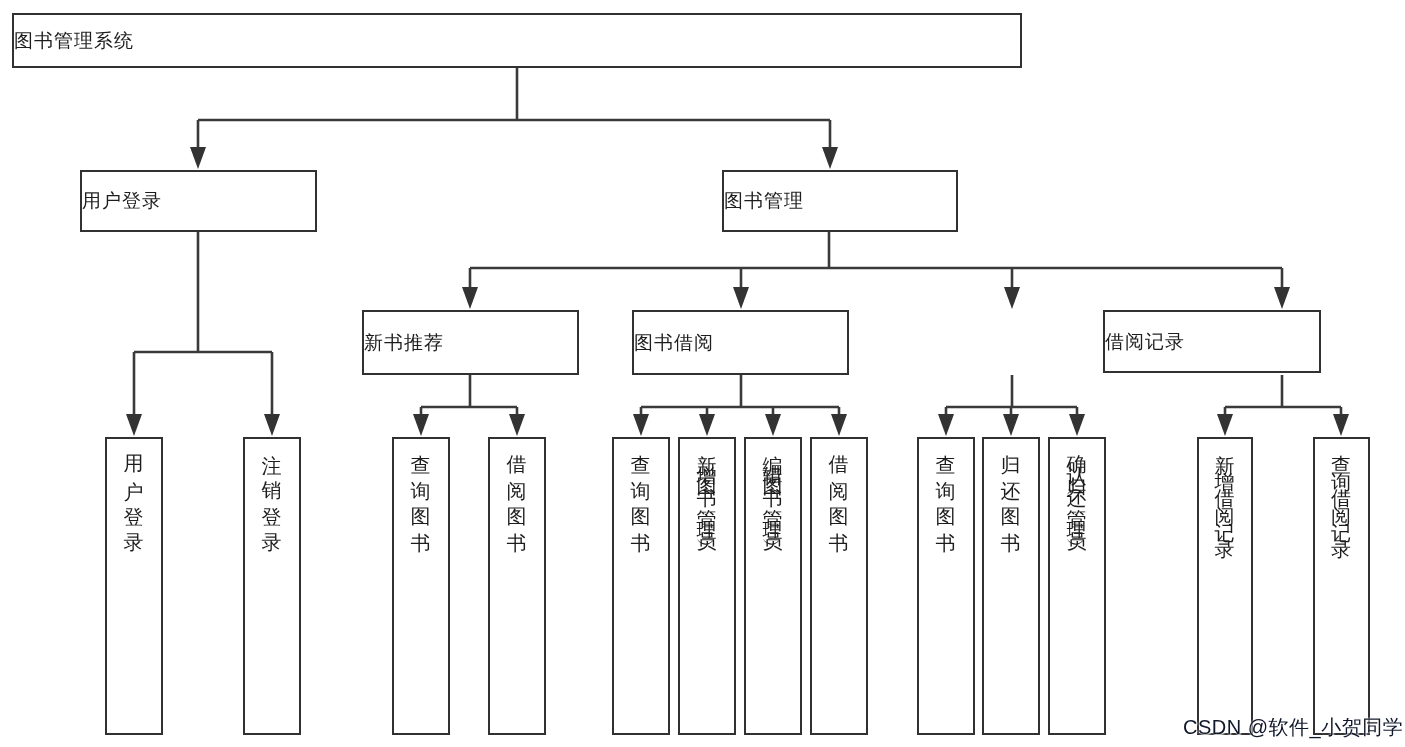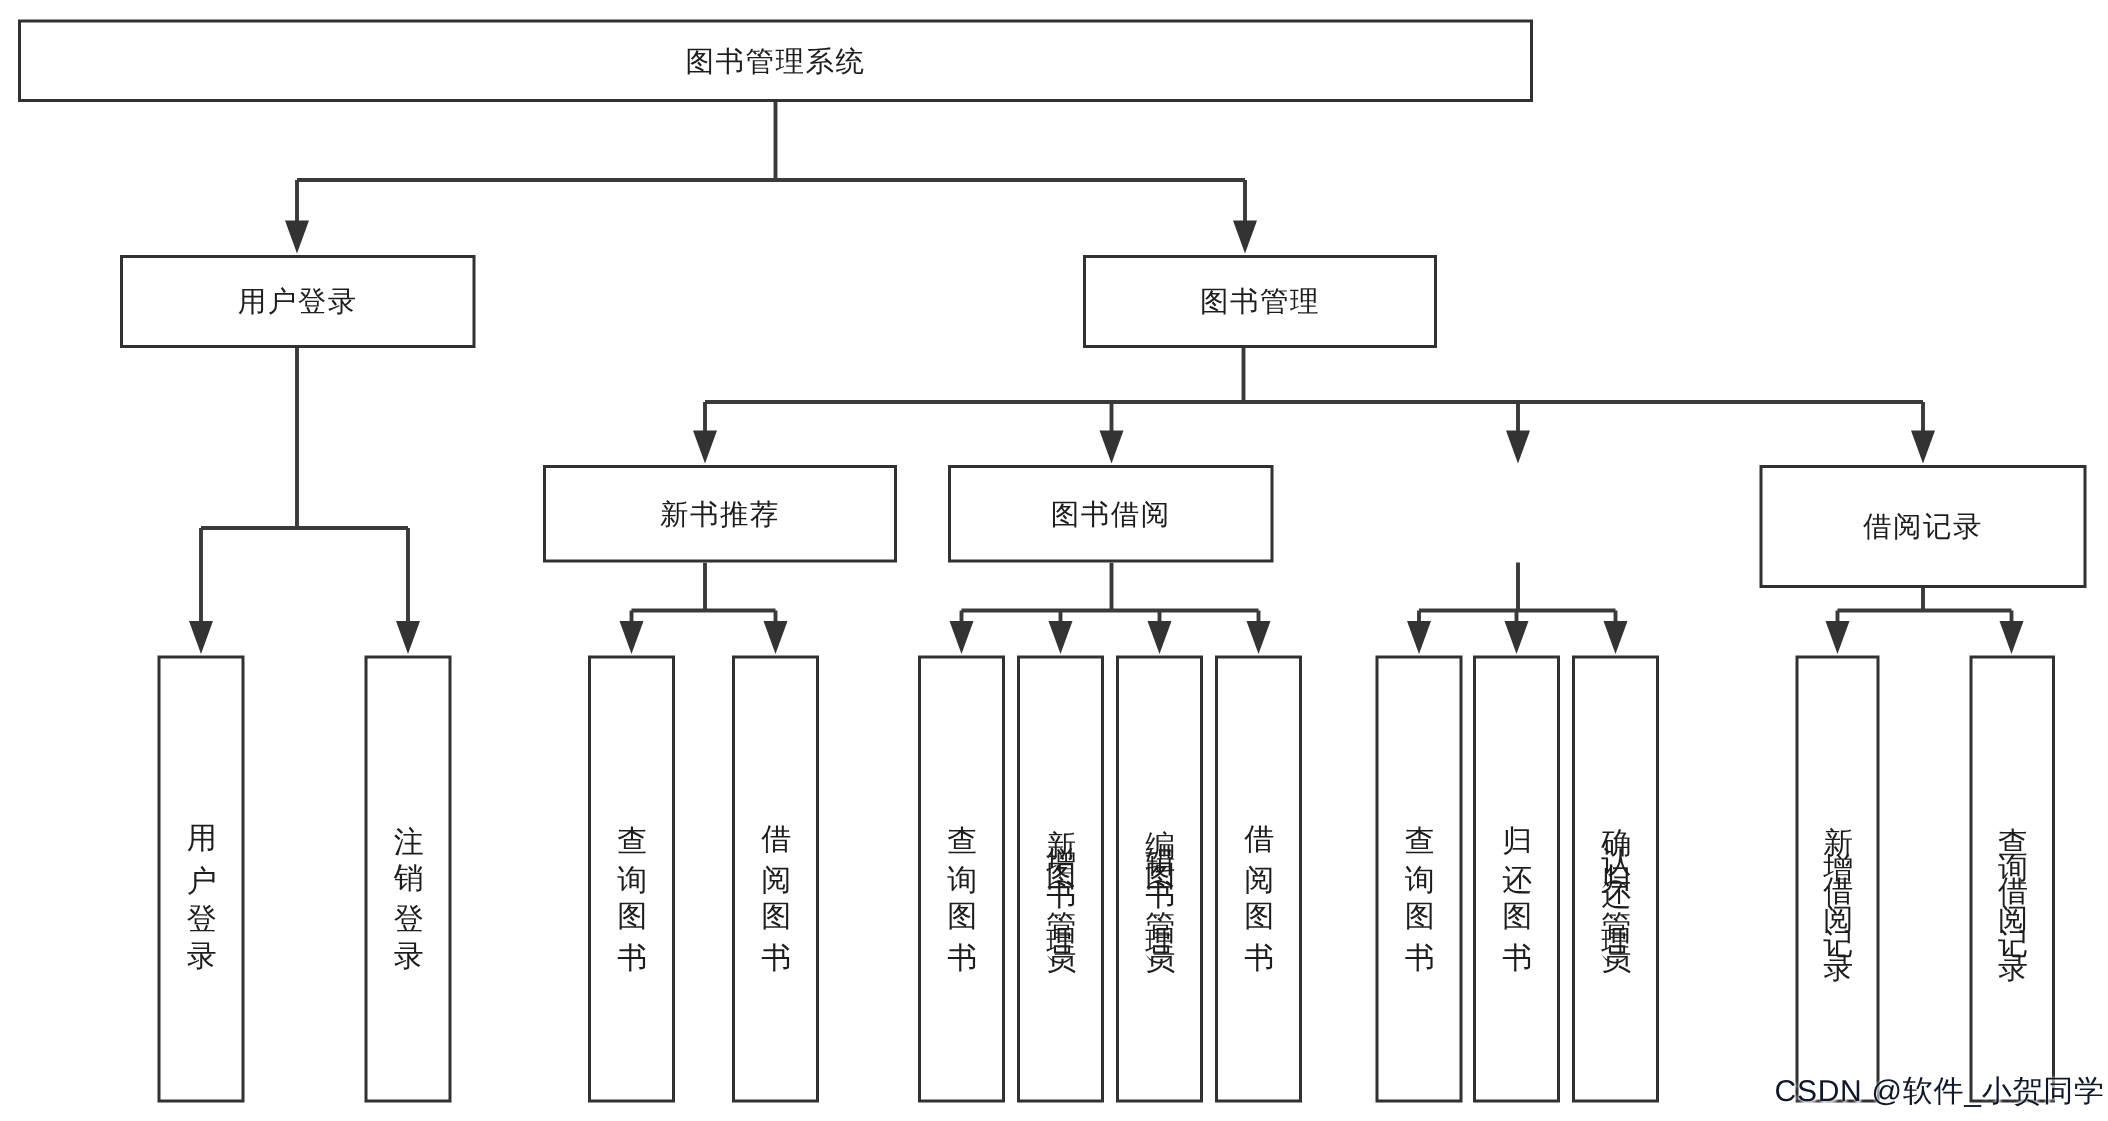--- a/index.html
+++ b/index.html
@@ -11,21 +11,20 @@
     font-family:"Liberation Sans", sans-serif;
   }
   .wires{position:absolute;left:0;top:0;z-index:1;}
   .node{
     position:absolute;
     box-sizing:border-box;
     background:#ffffff;
     border:2.5px solid #313131;
     display:flex;
     align-items:center;
-    justify-content:center;
     color:#1d1d1d;
     z-index:2;
   }
   .h{font-size:19px;letter-spacing:1px;}
   .v{
     writing-mode:vertical-rl;
     text-orientation:mixed;
     font-size:20px;
     line-height:1;
   }
@@ -92,27 +91,27 @@
     <span>图书管理系统</span>
   </div>
 
   <div class="node h" style="left:80px;top:170px;width:237px;height:62px">
     <span>用户登录</span>
   </div>
   <div class="node h" style="left:722px;top:170px;width:236px;height:62px">
     <span>图书管理</span>
   </div>
 
-  <div class="node h" style="left:362px;top:310px;width:236px;height:65px">
+  <div class="node h" style="left:362px;top:310px;width:217px;height:65px">
     <span>新书推荐</span>
   </div>
   <div class="node h" style="left:632px;top:310px;width:217px;height:65px">
     <span>图书借阅</span>
   </div>
-  <div class="node h" style="left:1173px;top:310px;width:218px;height:82px">
+  <div class="node h" style="left:1103px;top:310px;width:218px;height:63px">
     <span>借阅记录</span>
   </div>
 
   <div class="node v loose" style="left:105px;top:437px;width:58px;height:298px">
     <span>用户登录</span>
   </div>
   <div class="node v loose" style="left:243px;top:437px;width:58px;height:298px">
     <span>注销登录</span>
   </div>
 

